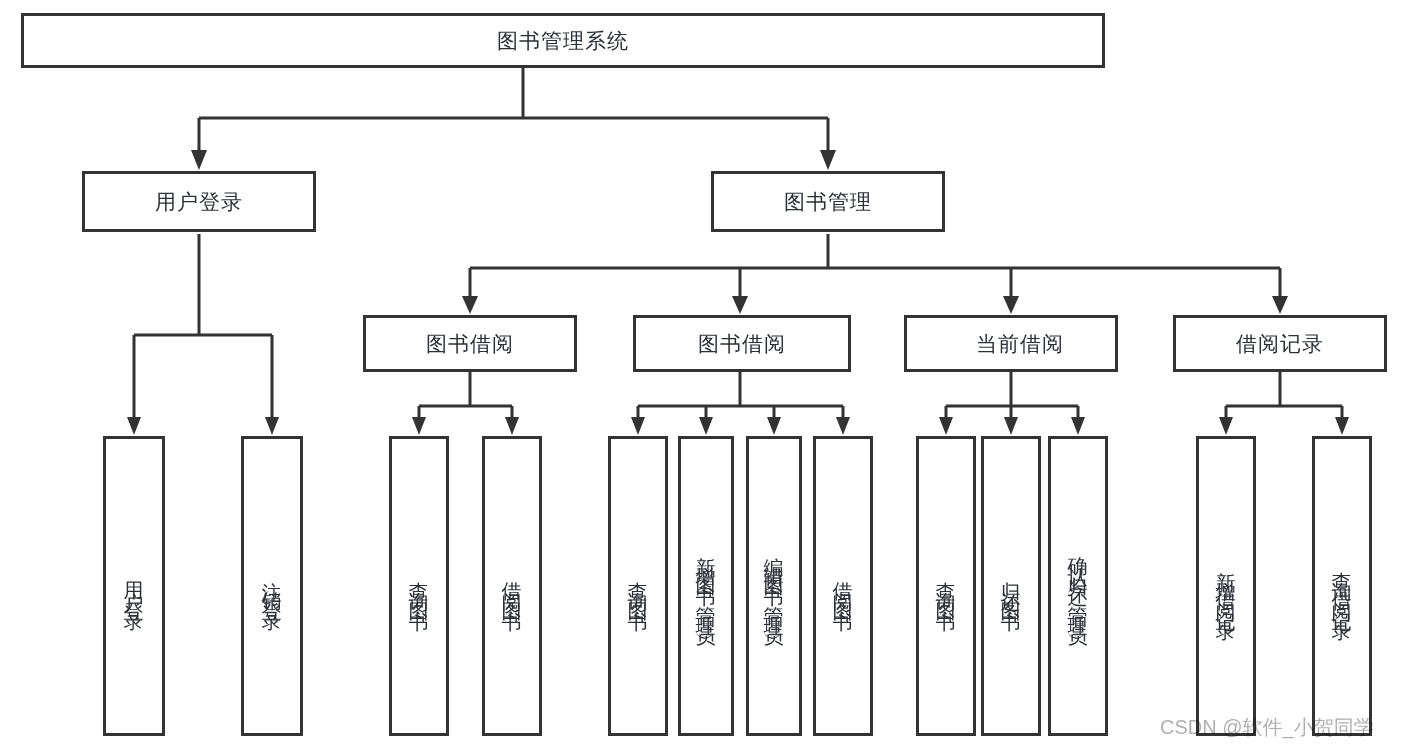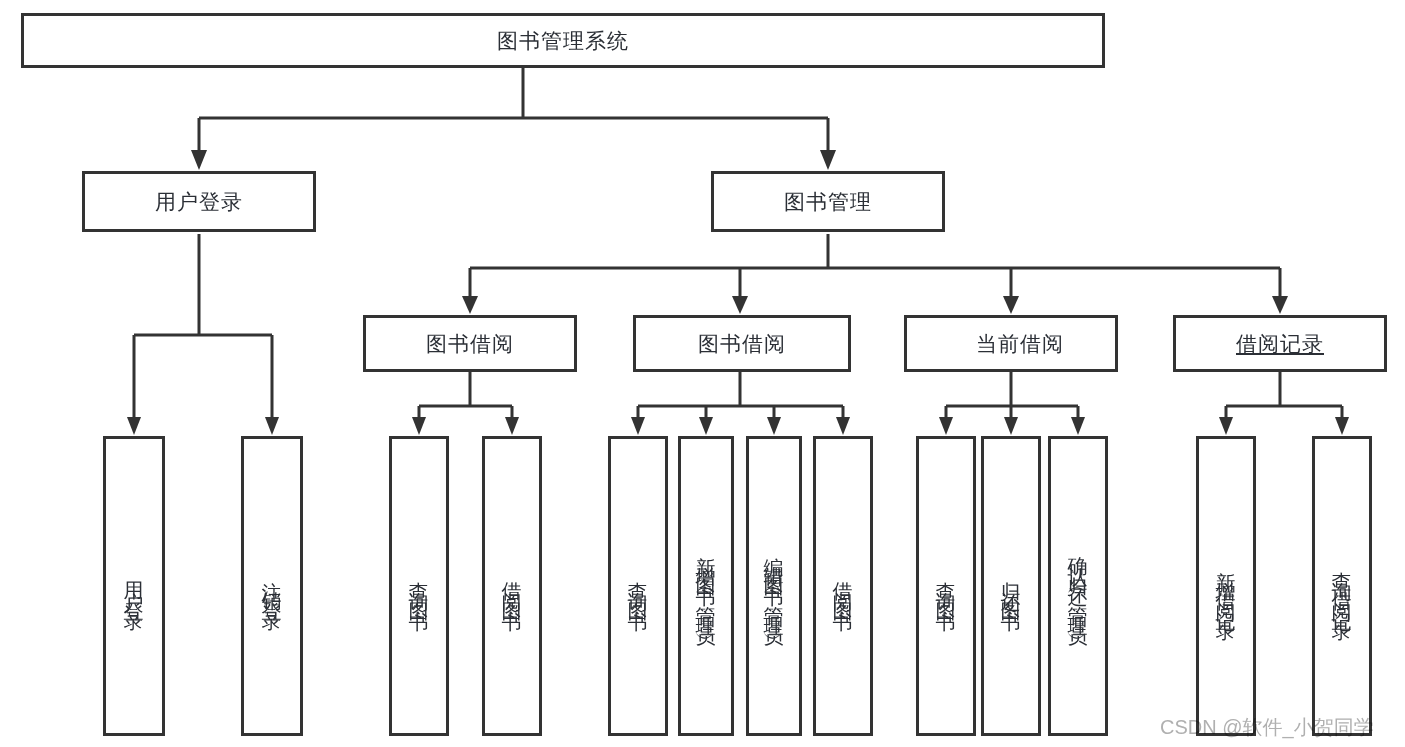--- a/index.html
+++ b/index.html
@@ -119,21 +119,21 @@
 
   <div class="node" style="left:363px; top:315px; width:214px; height:57px;">
     <span class="hlabel">图书借阅</span>
   </div>
   <div class="node" style="left:633px; top:315px; width:218px; height:57px;">
     <span class="hlabel">图书借阅</span>
   </div>
   <div class="node" style="left:904px; top:315px; width:214px; height:57px;padding-left:18px;">
     <span class="hlabel">当前借阅</span>
   </div>
-  <div class="node" style="left:1173px; top:315px; width:214px; height:57px;text-decoration:underline;">
+  <div class="node" style="left:1173px; top:315px; width:214px; height:57px;">
     <span class="hlabel">借阅记录</span>
   </div>
 
   <div class="node" style="left:103px; top:436px; width:62px; height:300px;">
     <span class="vlabel">用户登录</span>
   </div>
   <div class="node" style="left:241px; top:436px; width:62px; height:300px;">
     <span class="vlabel">注销登录</span>
   </div>
 

